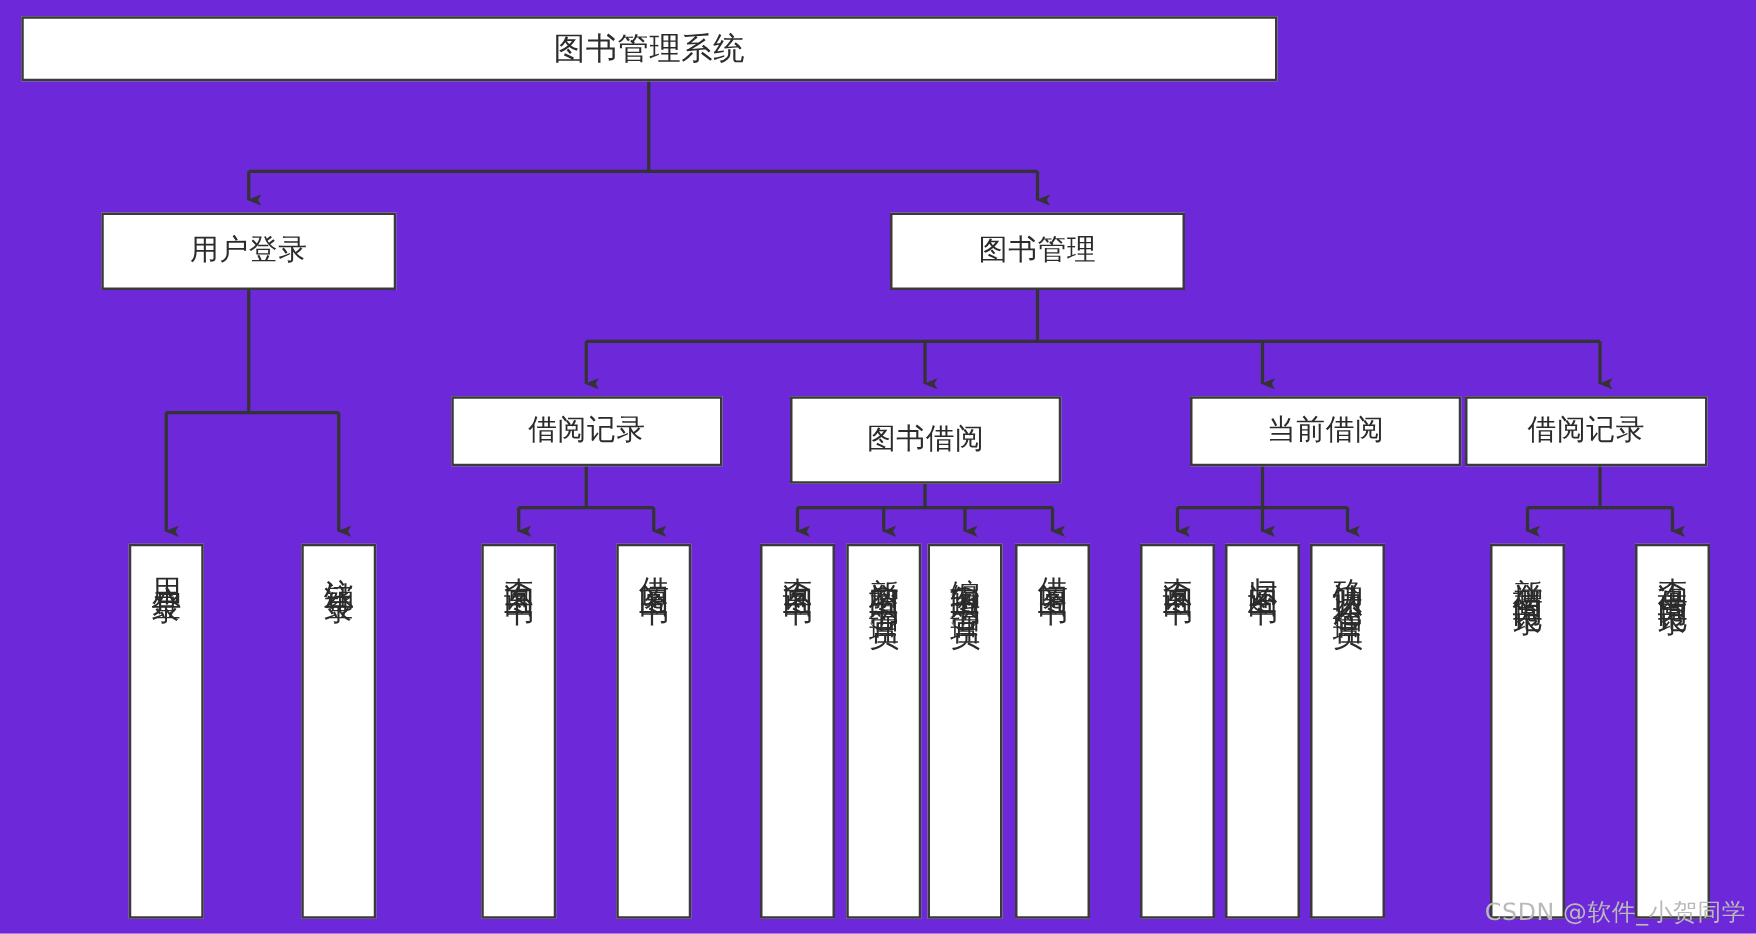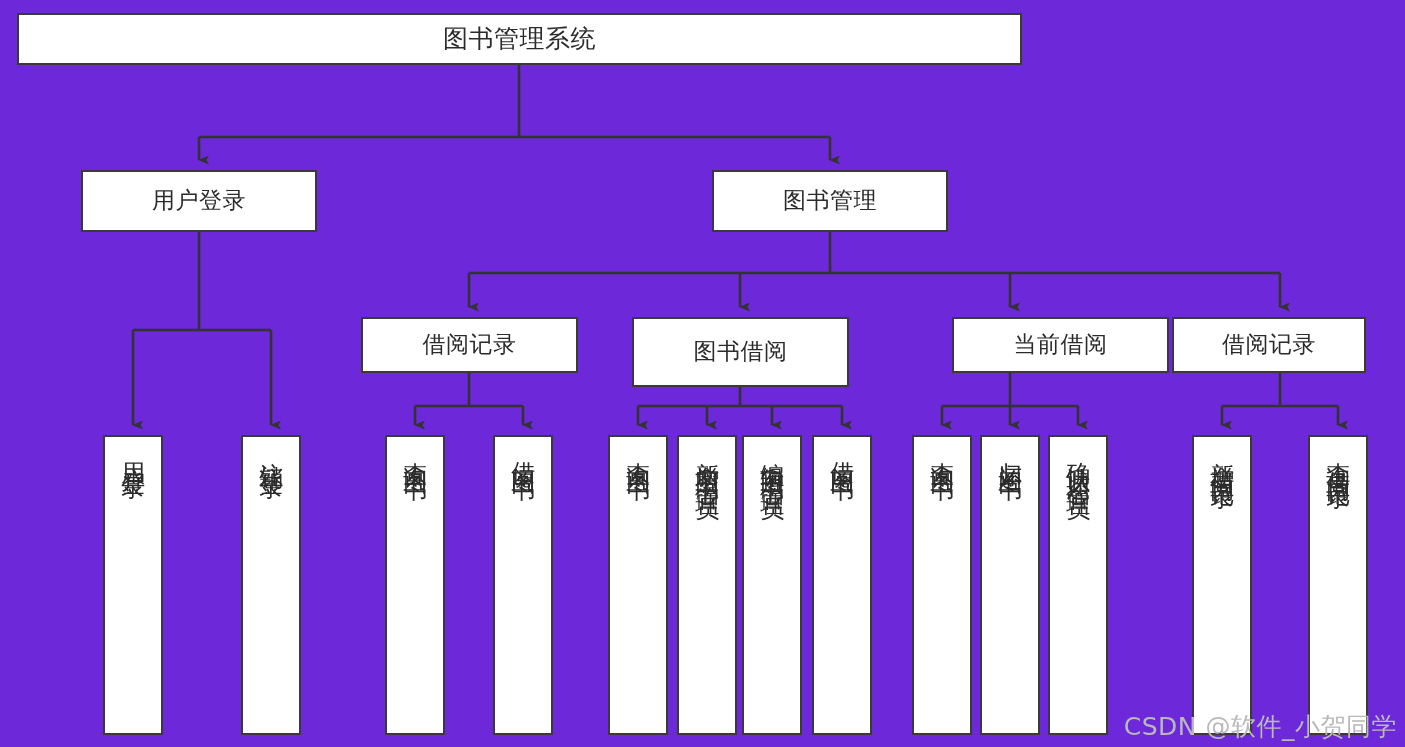--- a/index.html
+++ b/index.html
@@ -61,21 +61,21 @@
     writing-mode: vertical-rl;
     text-orientation: upright;
     font-size: 24px;
     letter-spacing: 5px;
     white-space: nowrap;
   }
   #watermark {
     position: absolute;
     right: 8px;
     bottom: 4px;
-    font-size: 25px;
+    font-size: 19px;
     color: #b9b9b9;
     letter-spacing: 0.5px;
     white-space: nowrap;
     font-family: "DejaVu Sans", "Liberation Sans", sans-serif;
   }
 </style>
 </head>
 <body>
 
 <div id="diagram-root">

